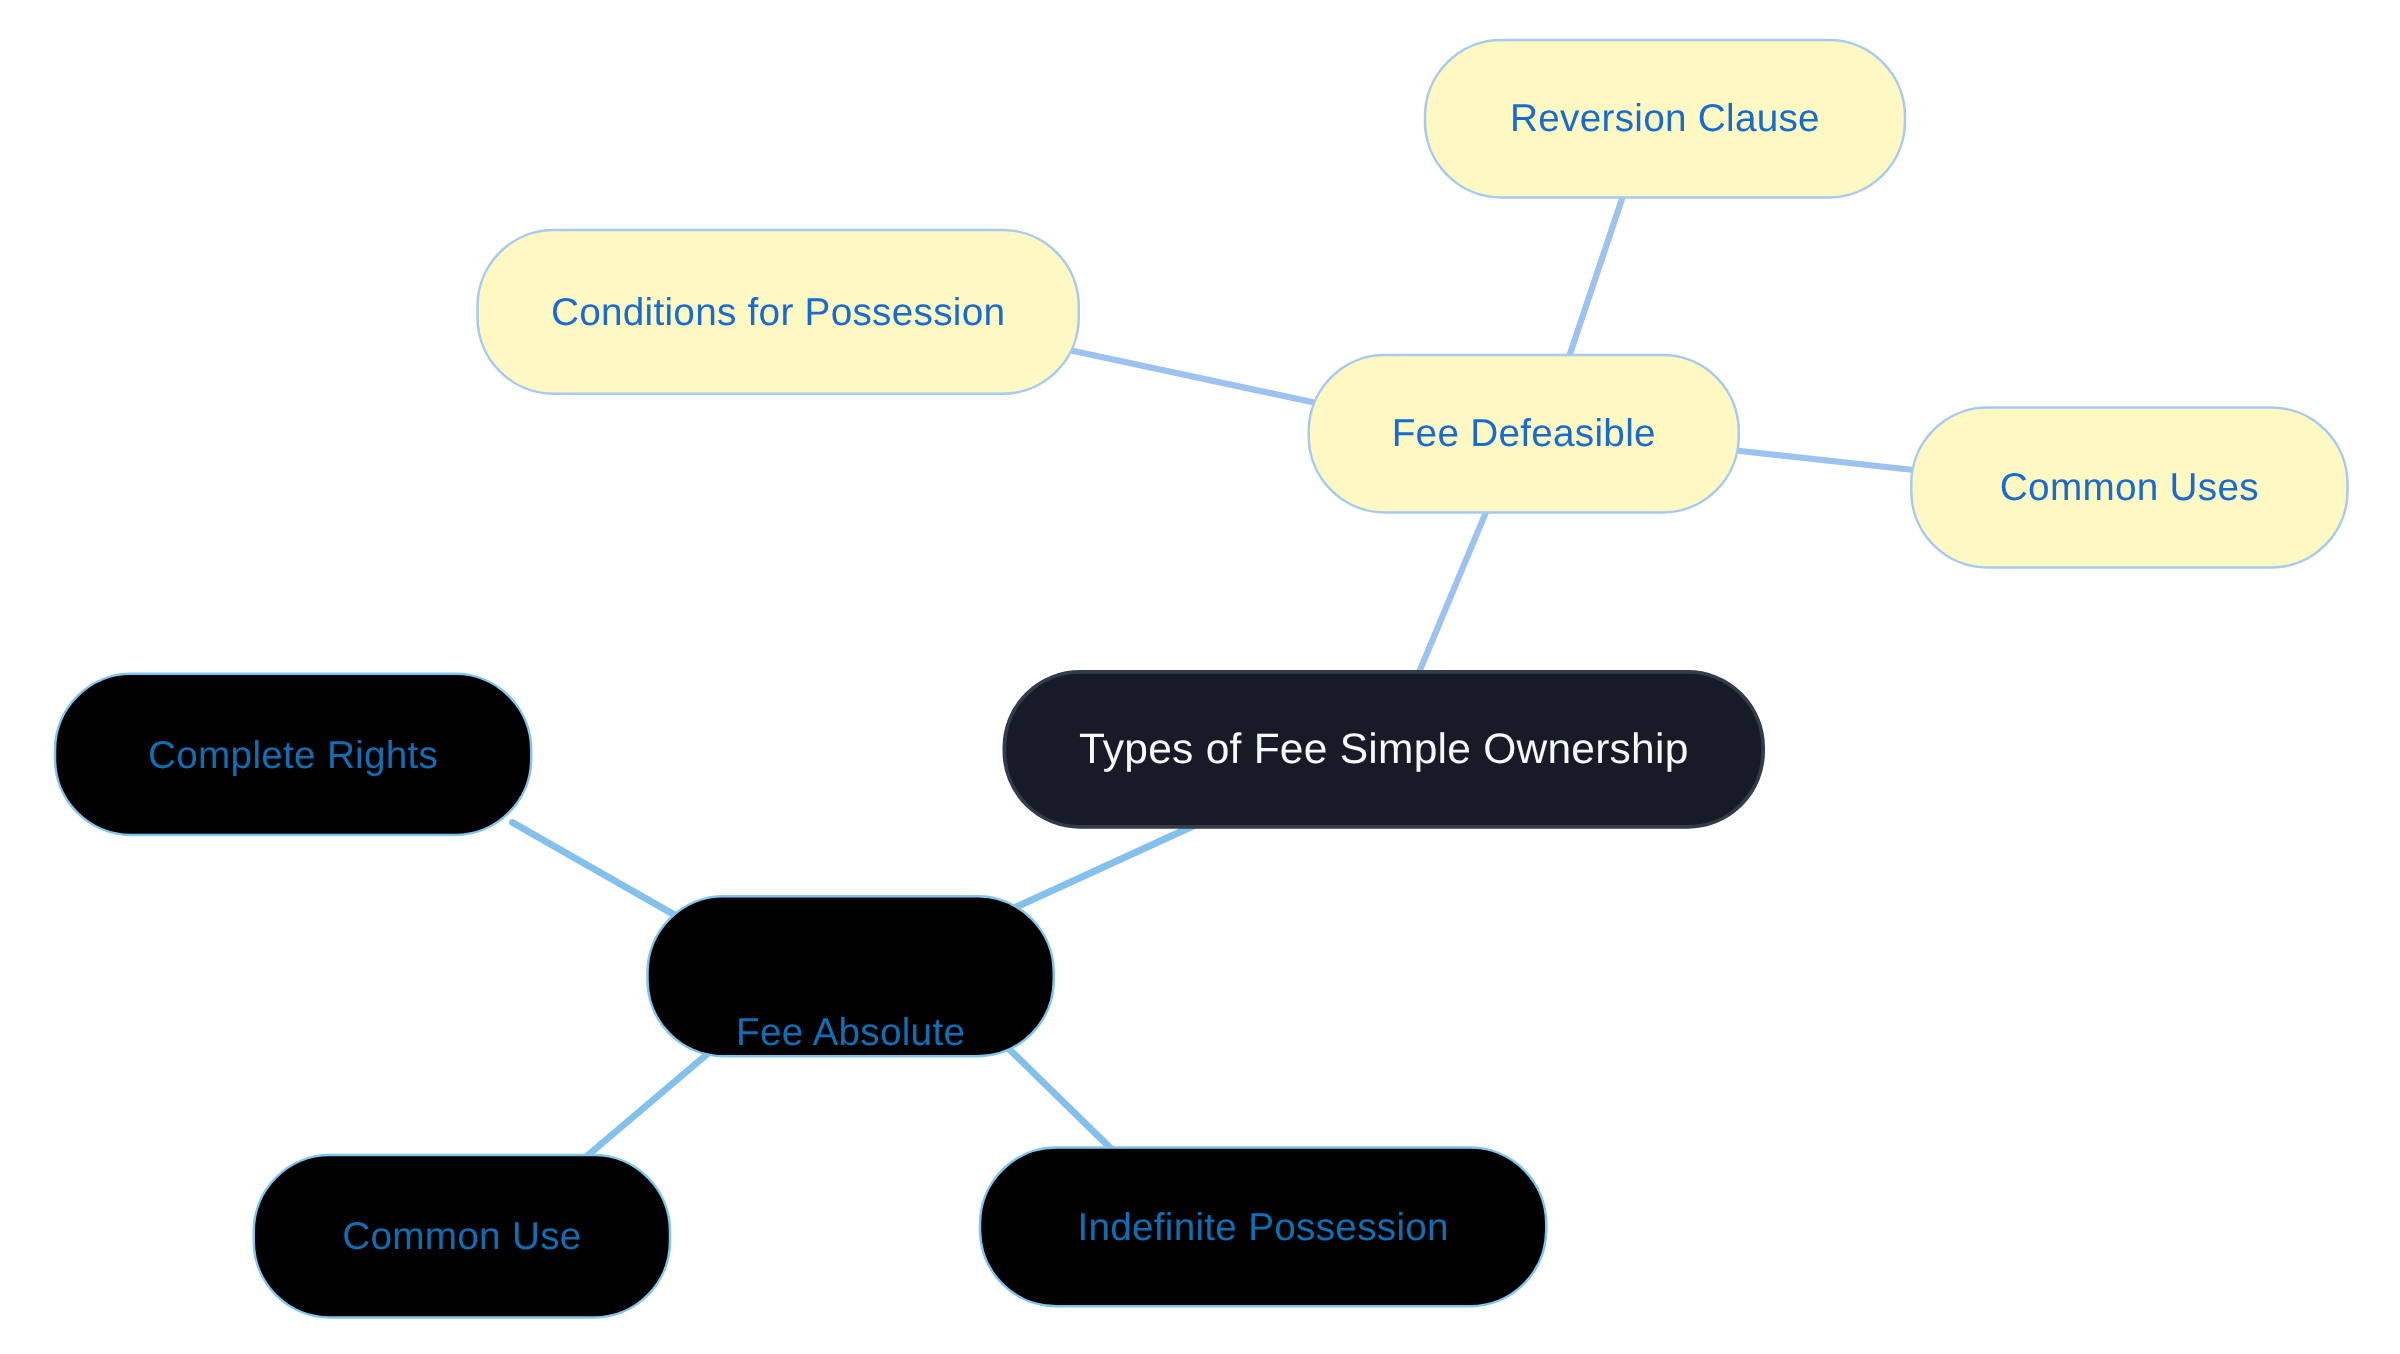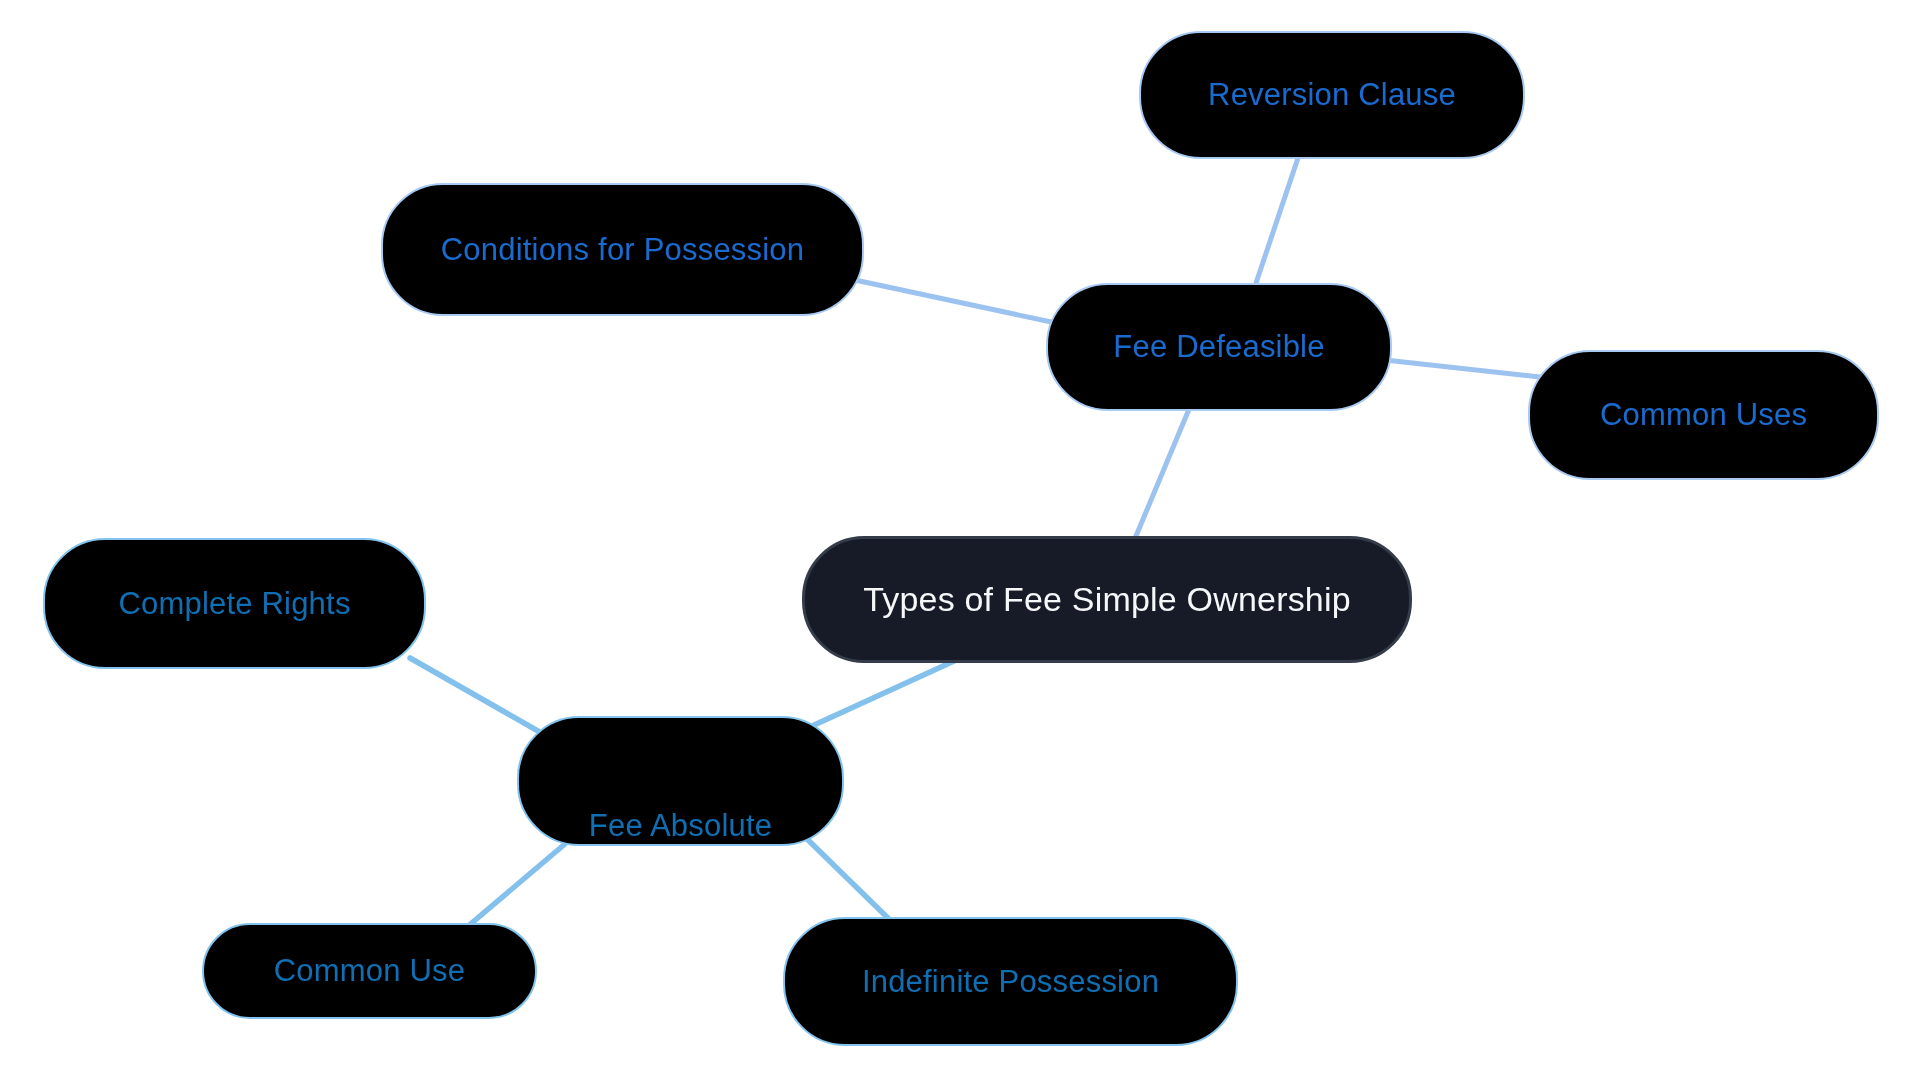--- a/index.html
+++ b/index.html
@@ -41,37 +41,37 @@
   .node-central {
     left: 802px;  top: 536px;  width: 610px; height: 127px;
     background: #161b27;
     border: 3px solid #353c49;
     color: #f6f7f9;
     font-size: 34px;
     justify-content: center;
   }
   
   .branch-defeasible {
-    background: #000000;
+    background: #fef9c3;
     border: 2.5px solid #a7c9f2;
     color: #1a6bcf;
   }
   
   .branch-absolute {
     background: #000000;
     border: 2.5px solid #82c4ee;
     color: #0f6fb2;
   }
   .node-fee-defeasible      { left: 1046px; top: 283px; width: 346px; height: 128px; }
   .node-reversion-clause    { left: 1139px; top: 31px;  width: 386px; height: 128px; }
   .node-conditions          { left: 381px;  top: 163px; width: 483px; height: 133px; margin-top: 20px; }
-  .node-common-uses         { left: 1528px; top: 325px; width: 351px; height: 130px; margin-top: 25px; }
+  .node-common-uses         { left: 1528px; top: 325px; width: 351px; height: 130px; }
   .node-fee-absolute        { left: 517px;  top: 716px; width: 327px; height: 130px; align-items: flex-end; }
   .node-complete-rights     { left: 43px;   top: 538px; width: 383px; height: 131px; }
-  .node-common-use          { left: 202px;  top: 923px; width: 335px; height: 96px; }
+  .node-common-use          { left: 202px;  top: 923px; width: 335px; height: 132px; }
   .node-indefinite          { left: 783px;  top: 917px; width: 455px; height: 129px; }
 </style>
 </head>
 <body>
 
 <div class="canvas">
 
   <svg class="edges" width="1920" height="1083" viewBox="0 0 1920 1083">
 
     <line x1="1192" y1="402" x2="1131" y2="548" stroke="#9cc2f0" stroke-width="5" stroke-linecap="round"></line>

